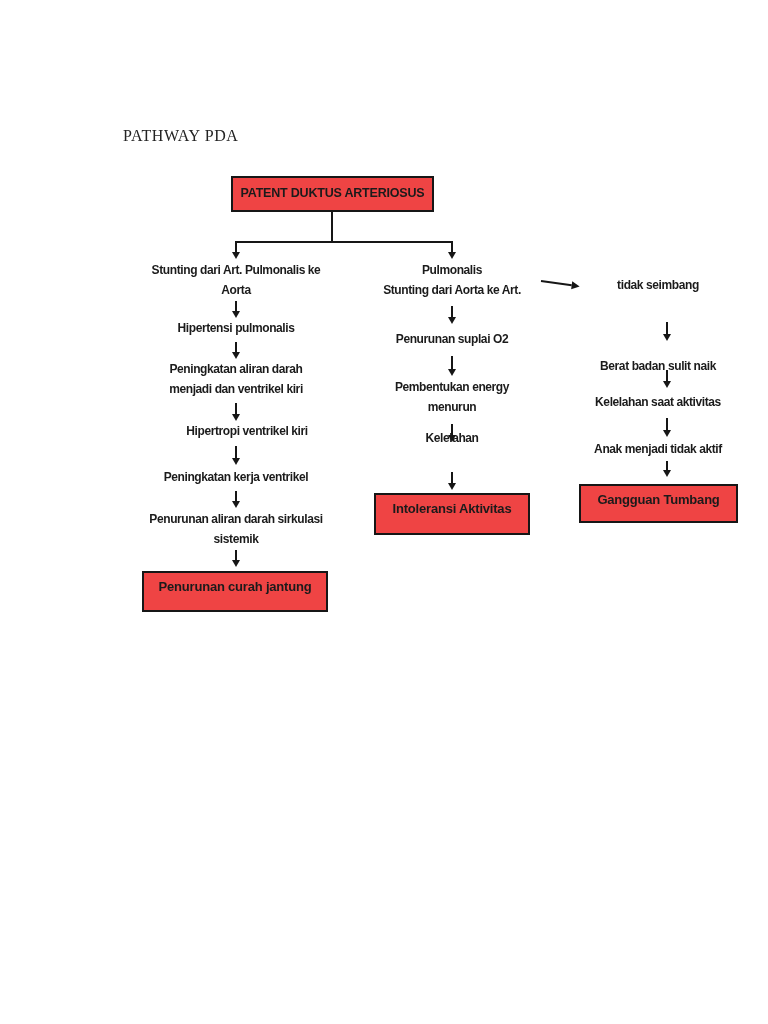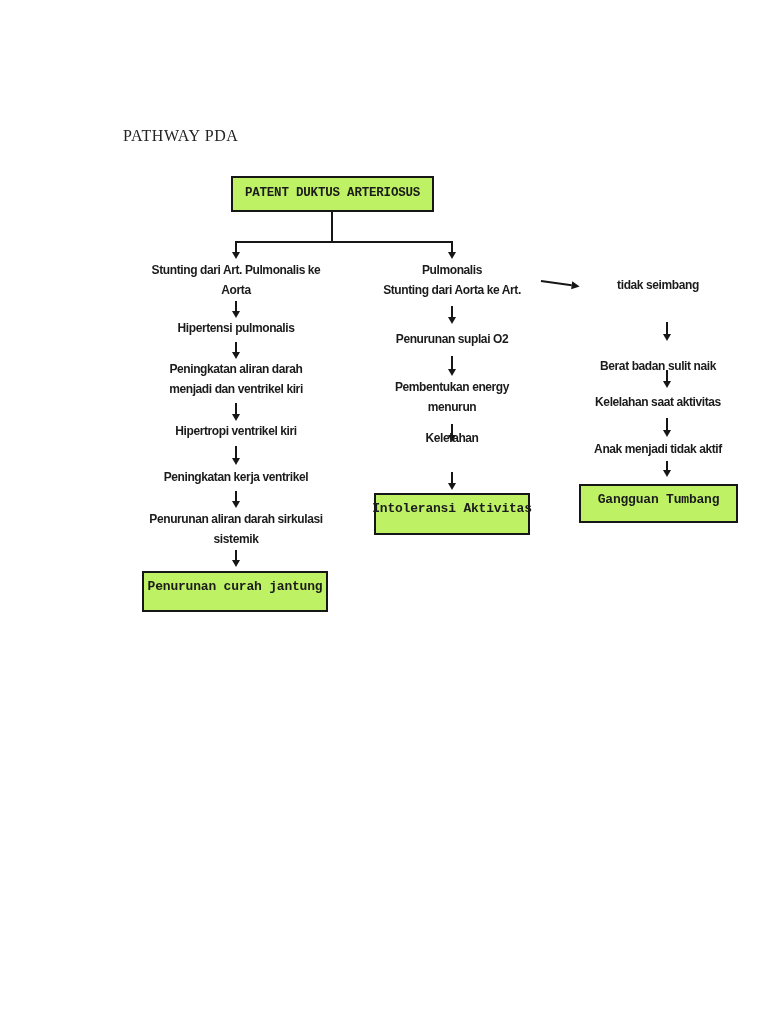--- a/index.html
+++ b/index.html
@@ -33,25 +33,24 @@
     color: #1b1b1b;
   }
   .node .line { white-space: nowrap; }
   
   .box {
     position: absolute;
     box-sizing: border-box;
     display: flex;
     justify-content: center;
     border: 2px solid #161616;
-    background: #bef264;
+    background: #ef4444;
     font-weight: bold;
     color: #1b1b1b;
     white-space: nowrap;
-    font-family: Liberation Mono, monospace;
   }
   .root-box {
     left: 231px; top: 176px; width: 203px; height: 36px;
     align-items: center;
     font-size: 12.5px; letter-spacing: -0.2px;
     padding-bottom: 2px;
   }
   .outcome {
     border-width: 2.5px;
     align-items: flex-start;
@@ -123,21 +122,21 @@
     <div class="line">Hipertensi pulmonalis</div>
   </div>
   <div class="arrow" style="left:235px; top:342px; height:10px;"></div>
 
   <div class="node" style="left:116px; top:359px; width:240px;">
     <div class="line">Peningkatan aliran darah</div>
     <div class="line">menjadi dan ventrikel kiri</div>
   </div>
   <div class="arrow" style="left:235px; top:403px; height:11px;"></div>
 
-  <div class="node" style="left:116px; top:421px; width:240px;">
+  <div class="node" style="left:127px; top:421px; width:240px;">
     <div class="line">Hipertropi ventrikel kiri</div>
   </div>
   <div class="arrow" style="left:235px; top:446px; height:12px;"></div>
 
   <div class="node" style="left:116px; top:467px; width:240px;">
     <div class="line">Peningkatan kerja ventrikel</div>
   </div>
   <div class="arrow" style="left:235px; top:491px; height:10px;"></div>
 
   <div class="node" style="left:116px; top:509px; width:240px;">

